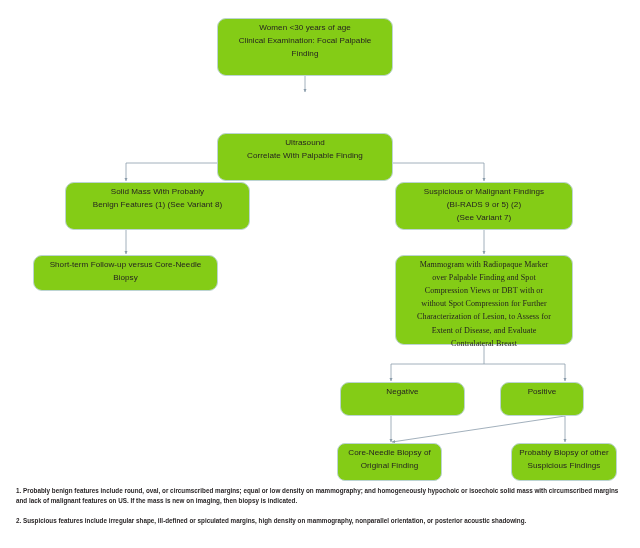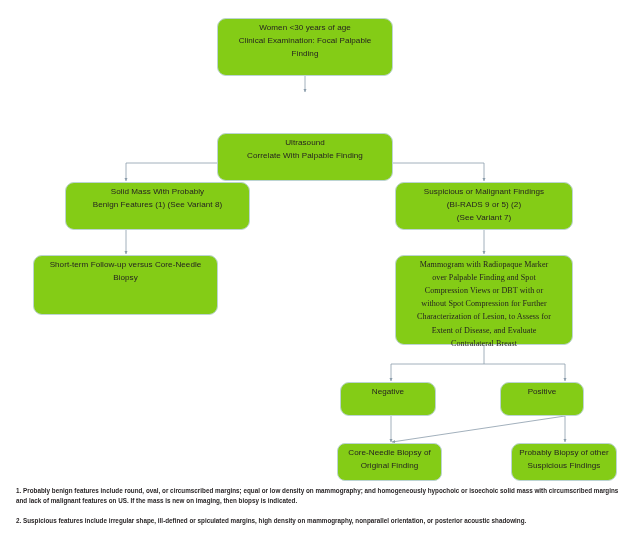--- a/index.html
+++ b/index.html
@@ -104,34 +104,34 @@
       </div>
       <div class="node-box" style="left: 33px; top: 182px; width: 185px; height: 48px; border-color: rgb(188, 212, 210); margin-left: 32px;">
         <span class="node-text">Solid Mass With Probably
 Benign Features (1) (See Variant 8)</span>
       </div>
       <div class="node-box" style="left: 395px; top: 182px; width: 178px; height: 48px; border-color: rgb(188, 212, 210);">
         <span class="node-text">Suspicious or Malignant Findings
 (BI-RADS 9 or 5) (2)
 (See Variant 7)</span>
       </div>
-      <div class="node-box" style="left: 33px; top: 255px; width: 185px; height: 60px; border-color: rgb(188, 212, 210);">
+      <div class="node-box" style="left: 33px; top: 255px; width: 185px; height: 36px; border-color: rgb(188, 212, 210);">
         <span class="node-text">Short-term Follow-up versus Core-Needle
 Biopsy</span>
       </div>
       <div class="node-box" style="left: 395px; top: 255px; width: 178px; height: 90px; border-color: rgb(188, 212, 210); font-family: Liberation Serif, serif;">
         <span class="node-text">Mammogram with Radiopaque Marker
 over Palpable Finding and Spot
 Compression Views or DBT with or
 without Spot Compression for Further
 Characterization of Lesion, to Assess for
 Extent of Disease, and Evaluate
 Contralateral Breast</span>
       </div>
-      <div class="node-box" style="left: 340px; top: 382px; width: 96px; height: 34px; border-color: rgb(188, 212, 210);">
+      <div class="node-box" style="left: 340px; top: 382px; width: 125px; height: 34px; border-color: rgb(188, 212, 210);">
         <span class="node-text">Negative</span>
       </div>
       <div class="node-box" style="left: 500px; top: 382px; width: 84px; height: 34px; border-color: rgb(188, 212, 210);">
         <span class="node-text">Positive</span>
       </div>
       <div class="node-box" style="left: 337px; top: 443px; width: 105px; height: 38px; border-color: rgb(188, 212, 210); border-radius: 8px;">
         <span class="node-text">Core-Needle Biopsy of
 Original Finding</span>
       </div>
       <div class="node-box" style="left: 511px; top: 443px; width: 106px; height: 38px; border-color: rgb(188, 212, 210);">

